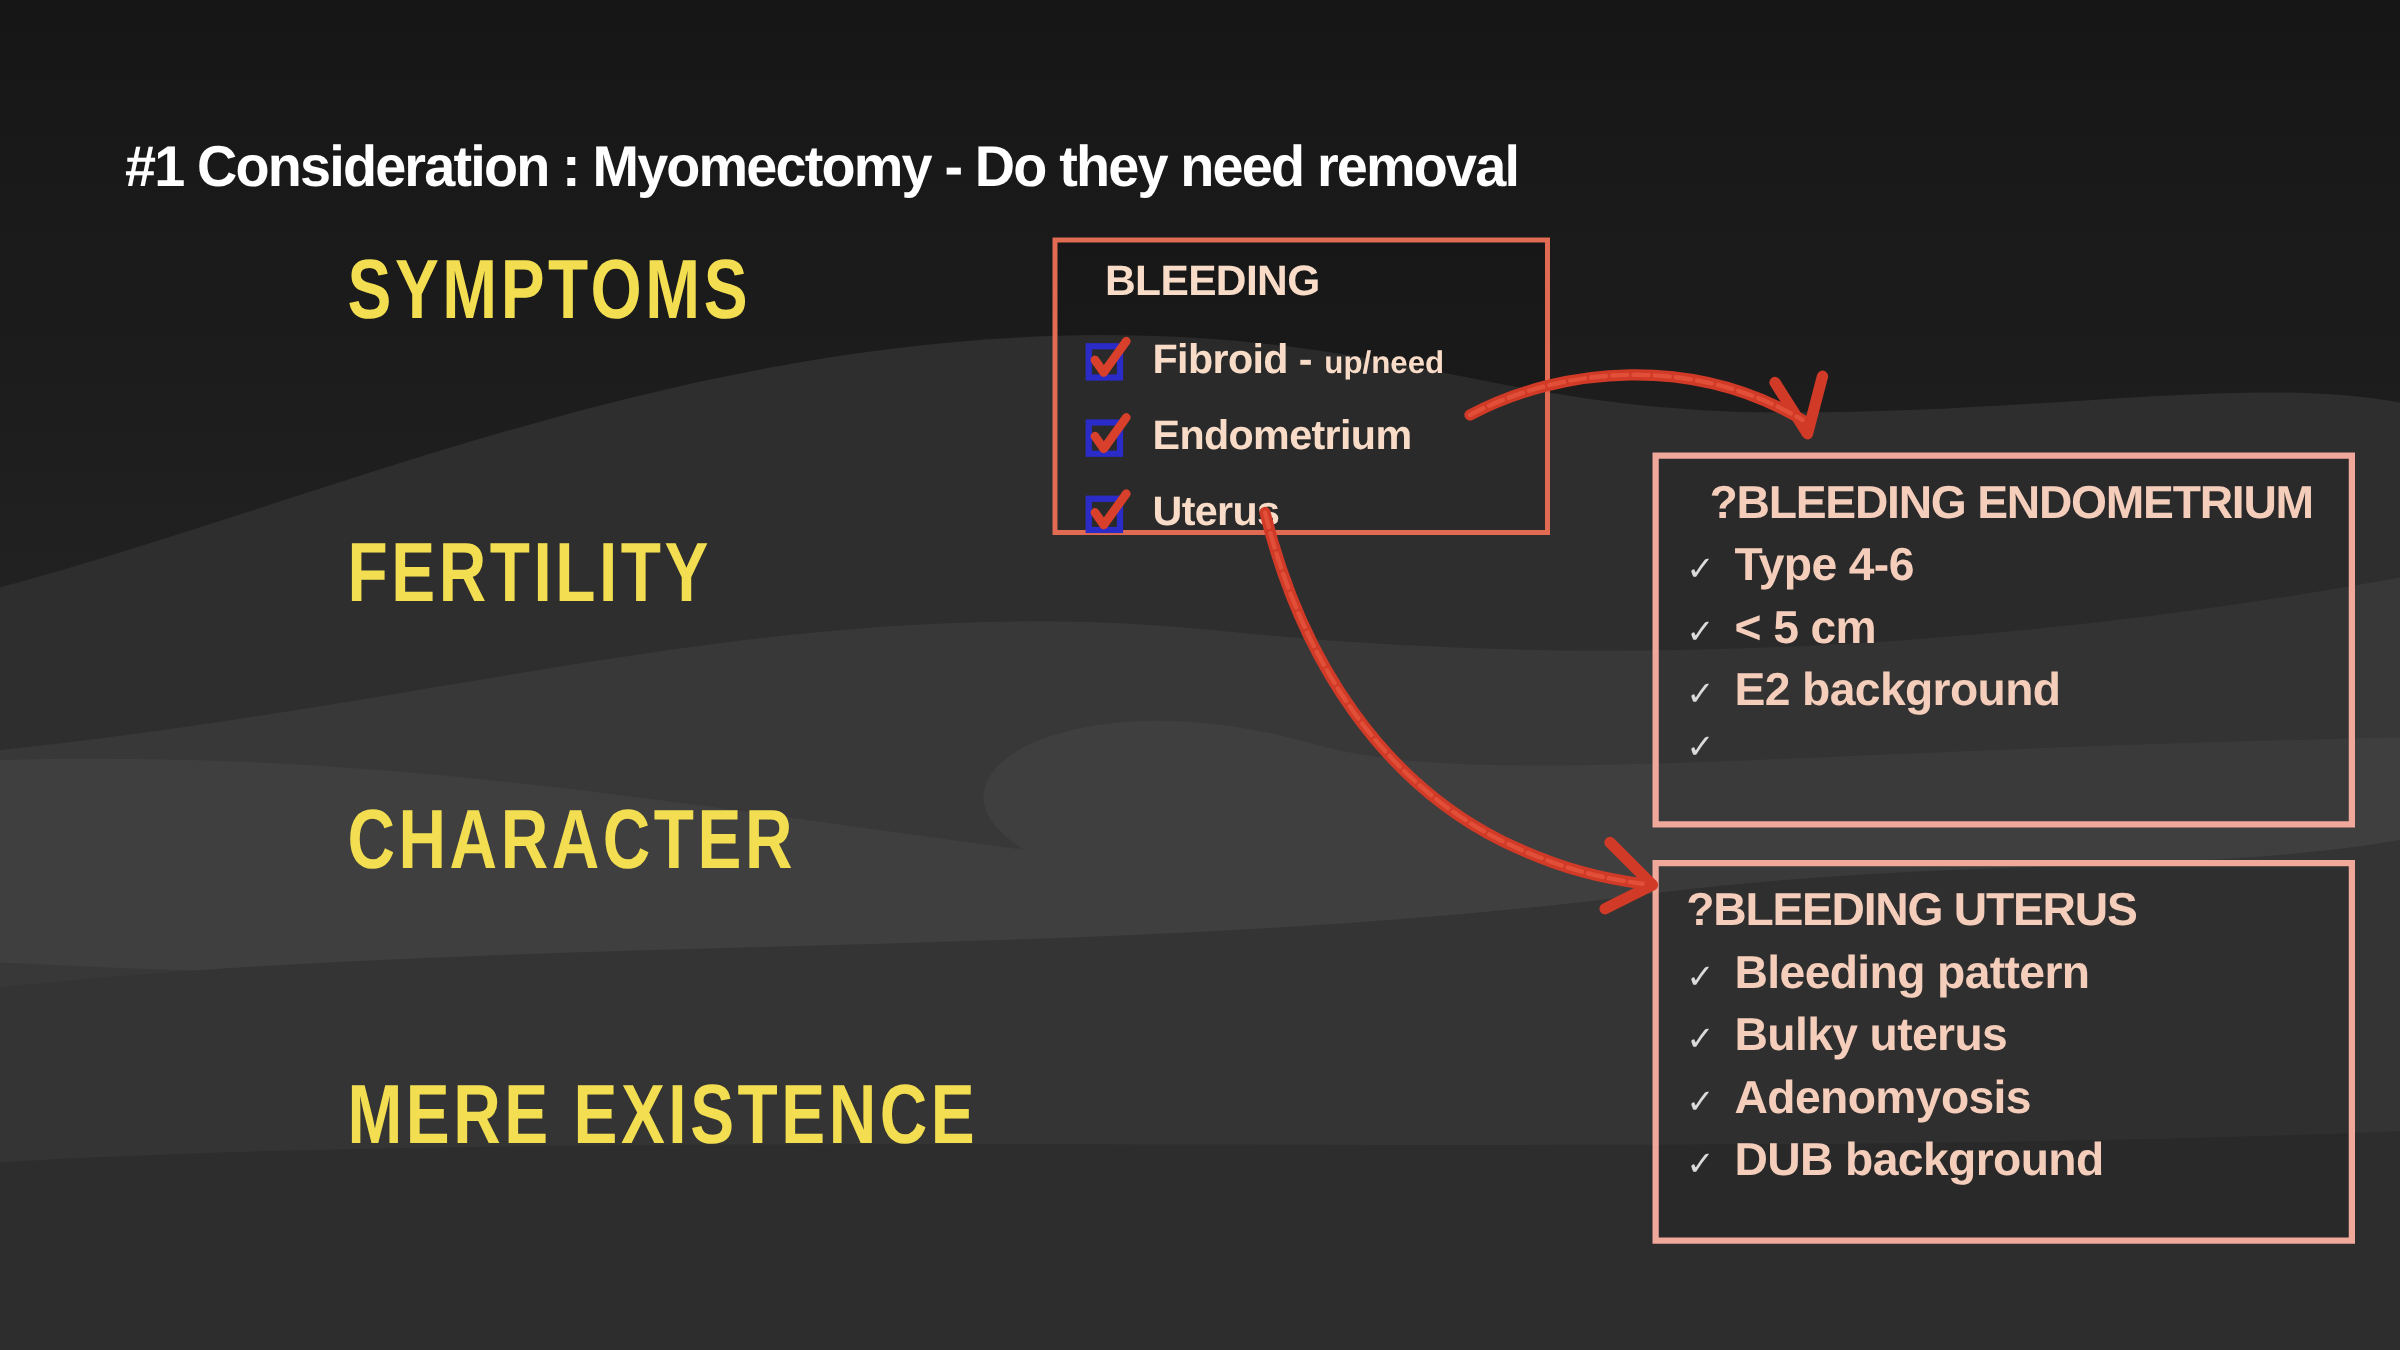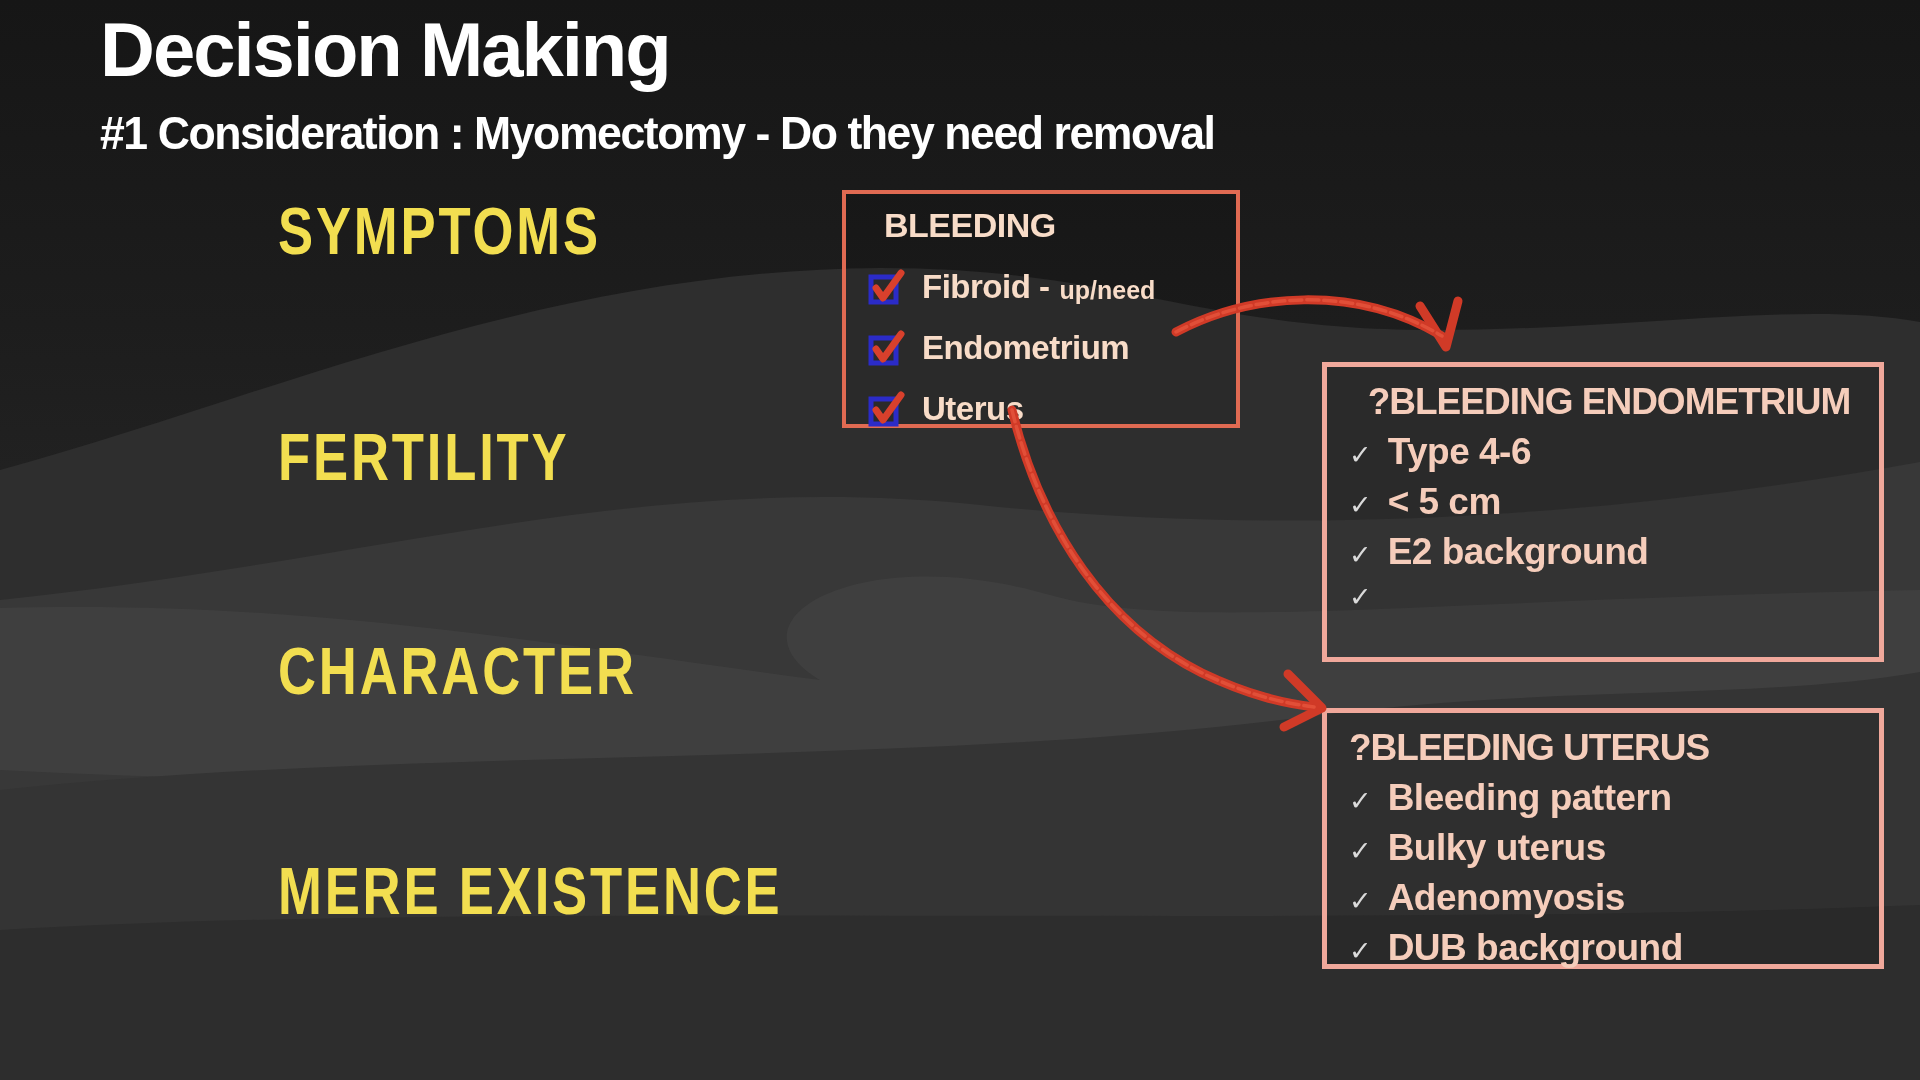--- a/index.html
+++ b/index.html
@@ -36,21 +36,21 @@
     color:#F8DCC8;font-weight:bold;font-size:34px;margin:4px 0 8px 16px;letter-spacing:-.5px;
   }
   .chkrow{display:flex;align-items:center;margin:23px 0;}
   .chkrow .chk{flex:0 0 auto;margin-right:16px;}
   .chkrow .lbl{color:#F8DCC8;font-weight:bold;font-size:33px;letter-spacing:-.5px;white-space:nowrap;}
   .chkrow .note{color:#F8DCC8;font-weight:bold;font-size:25px;margin-left:10px;padding-top:6px;white-space:nowrap;}
   .panel-right{
     left:1322px;width:562px;border:5px solid #F0A89B;padding:8px 10px 8px 22px;
   }
   .panel-endometrium{top:362px;height:300px;text-align:center;}
-  .panel-uterus{top:708px;height:261px;}
+  .panel-uterus{top:688px;height:307px;}
   .panel-right .panel-title{
     color:#F5CDBB;font-weight:bold;font-size:37px;margin:6px 0 8px 0;letter-spacing:-1px;white-space:nowrap;
   }
   .tickrow{display:flex;align-items:baseline;margin:8px 0;}
   .tickrow .tick{color:#DADADA;font-size:27px;margin-right:16px;font-weight:400;}
   .tickrow .lbl{color:#F5CDBB;font-weight:bold;font-size:37px;letter-spacing:-.5px;white-space:nowrap;}
   .arrows{position:absolute;inset:0;pointer-events:none;}
 </style>
 </head>
 <body>
@@ -58,21 +58,20 @@
 <div class="slide">
 
   <svg class="bgwaves" width="1920" height="1080" viewBox="0 0 1920 1080" preserveAspectRatio="none">
     <path d="M0,470 C260,400 540,270 880,268 C1120,268 1200,330 1430,330 C1640,330 1800,300 1920,322 L1920,1080 L0,1080 Z" fill="#2e2e2e"></path>
     <path d="M0,600 C380,560 640,470 980,505 C1280,536 1600,520 1920,462 L1920,1080 L0,1080 Z" fill="#383838"></path>
     <path d="M0,608 C300,600 520,640 820,680 C720,620 860,540 1050,595 C1180,632 1420,600 1920,590 L1920,760 C1400,780 600,800 0,770 Z" fill="#454545" opacity="0.55"></path>
     <path d="M0,790 C420,745 900,770 1320,715 C1560,685 1760,700 1920,672 L1920,1080 L0,1080 Z" fill="#343434"></path>
     <path d="M0,1080 L0,930 C500,900 1300,930 1920,905 L1920,1080 Z" fill="#2d2d2d"></path>
   </svg>
 
-  <div class="page-title">Decision Making</div>
   <div class="page-subtitle">#1 Consideration : Myomectomy - Do they need removal</div>
 
   <div class="ylabel y1">SYMPTOMS</div>
   <div class="ylabel y2">FERTILITY</div>
   <div class="ylabel y3">CHARACTER</div>
   <div class="ylabel y4">MERE EXISTENCE</div>
 
   <div class="panel panel-bleeding">
     <div class="panel-title">BLEEDING</div>
 

